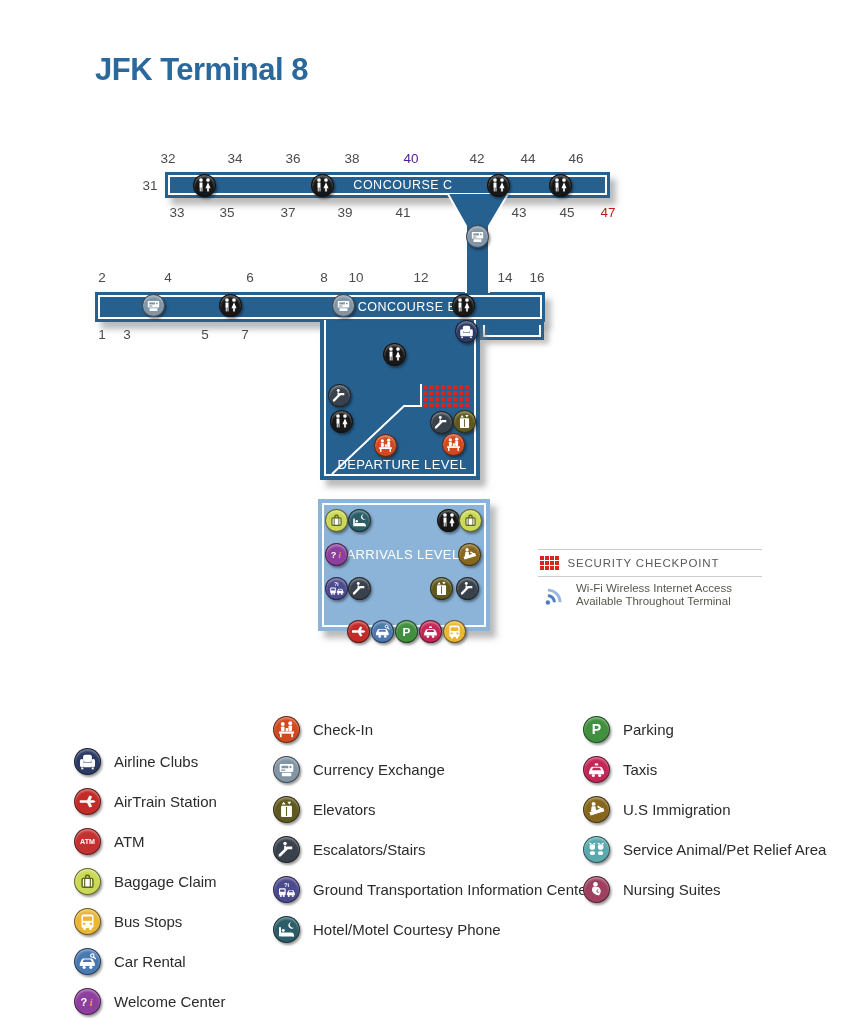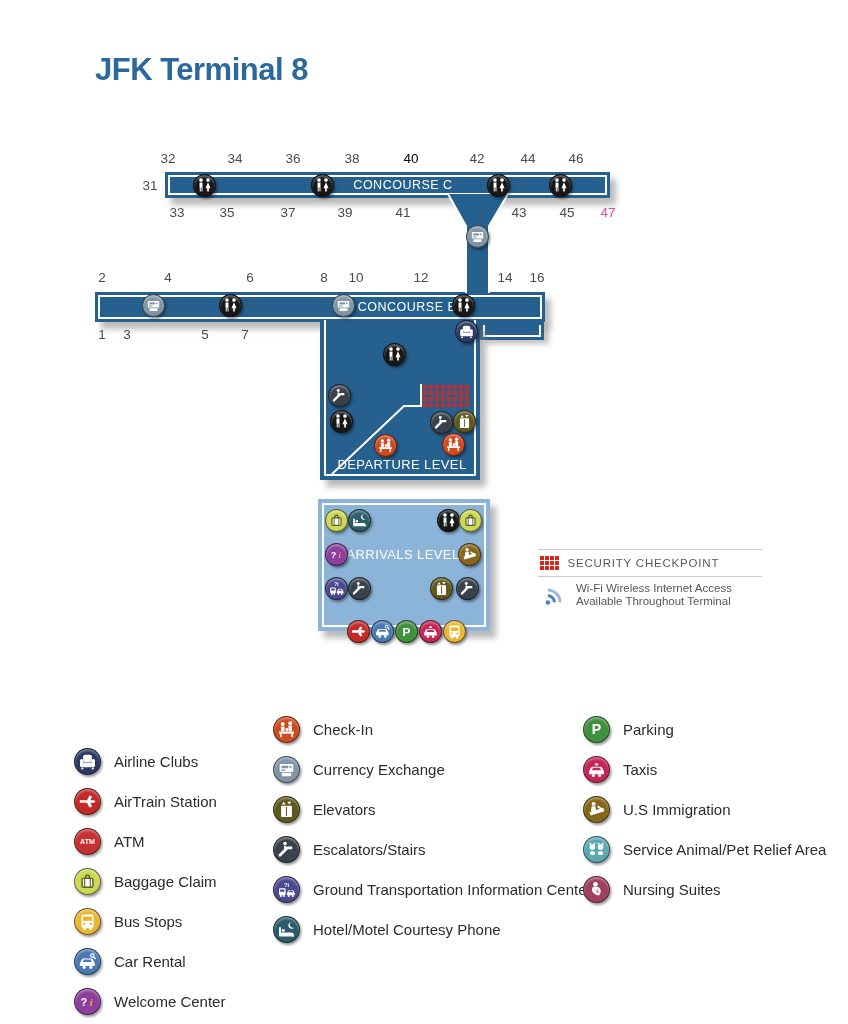--- a/index.html
+++ b/index.html
@@ -153,32 +153,32 @@
           <circle cx="14.8" cy="18.9" r="1.3" fill="#fff"></circle>
         </svg>
       </span>
     </div>
 
   <div id="gates">
       <span class="gate" style="left: 168px; top: 151px; color: rgb(75, 75, 75);">32</span>
       <span class="gate" style="left: 235px; top: 151px; color: rgb(75, 75, 75);">34</span>
       <span class="gate" style="left: 293px; top: 151px; color: rgb(75, 75, 75);">36</span>
       <span class="gate" style="left: 352px; top: 151px; color: rgb(75, 75, 75);">38</span>
-      <span class="gate" style="left: 411px; top: 151px; color: #000000;">40</span>
+      <span class="gate" style="left: 411px; top: 151px; color: #4c1d95;">40</span>
       <span class="gate" style="left: 477px; top: 151px; color: rgb(75, 75, 75);">42</span>
       <span class="gate" style="left: 528px; top: 151px; color: rgb(75, 75, 75);">44</span>
       <span class="gate" style="left: 576px; top: 151px; color: rgb(75, 75, 75);">46</span>
       <span class="gate" style="left: 177px; top: 205px; color: rgb(75, 75, 75);">33</span>
       <span class="gate" style="left: 227px; top: 205px; color: rgb(75, 75, 75);">35</span>
       <span class="gate" style="left: 288px; top: 205px; color: rgb(75, 75, 75);">37</span>
       <span class="gate" style="left: 345px; top: 205px; color: rgb(75, 75, 75);">39</span>
       <span class="gate" style="left: 403px; top: 205px; color: rgb(75, 75, 75);">41</span>
       <span class="gate" style="left: 519px; top: 205px; color: rgb(75, 75, 75);">43</span>
       <span class="gate" style="left: 567px; top: 205px; color: rgb(75, 75, 75);">45</span>
-      <span class="gate" style="left: 608px; top: 205px; color: #ec4899; text-align: center;">47</span>
+      <span class="gate" style="left: 608px; top: 205px; color: #b91c1c; text-align: center;">47</span>
       <span class="gate" style="left: 102px; top: 270px; color: rgb(75, 75, 75);">2</span>
       <span class="gate" style="left: 168px; top: 270px; color: rgb(75, 75, 75);">4</span>
       <span class="gate" style="left: 250px; top: 270px; color: rgb(75, 75, 75);">6</span>
       <span class="gate" style="left: 324px; top: 270px; color: rgb(75, 75, 75);">8</span>
       <span class="gate" style="left: 356px; top: 270px; color: rgb(75, 75, 75);">10</span>
       <span class="gate" style="left: 421px; top: 270px; color: rgb(75, 75, 75);">12</span>
       <span class="gate" style="left: 505px; top: 270px; color: rgb(75, 75, 75);">14</span>
       <span class="gate" style="left: 537px; top: 270px; color: rgb(75, 75, 75);">16</span>
       <span class="gate" style="left: 102px; top: 327px; color: rgb(75, 75, 75);">1</span>
       <span class="gate" style="left: 127px; top: 327px; color: rgb(75, 75, 75);">3</span>

